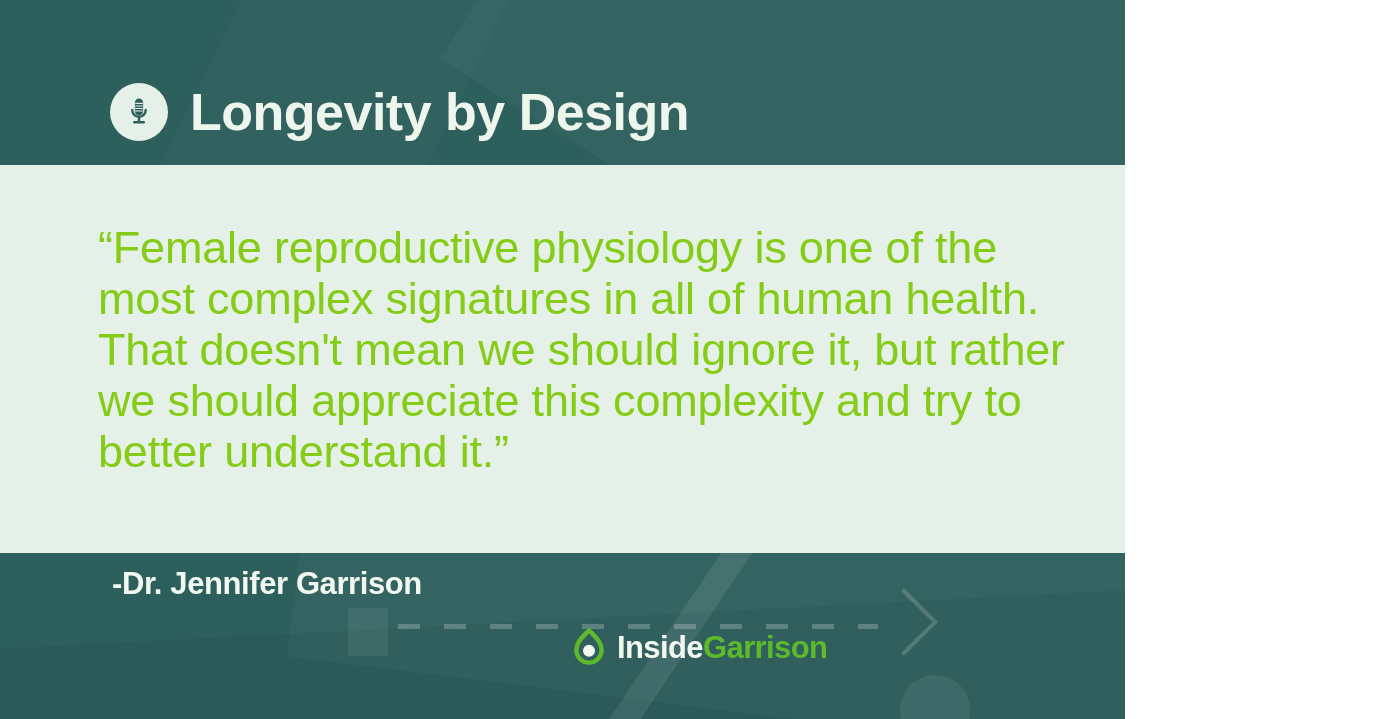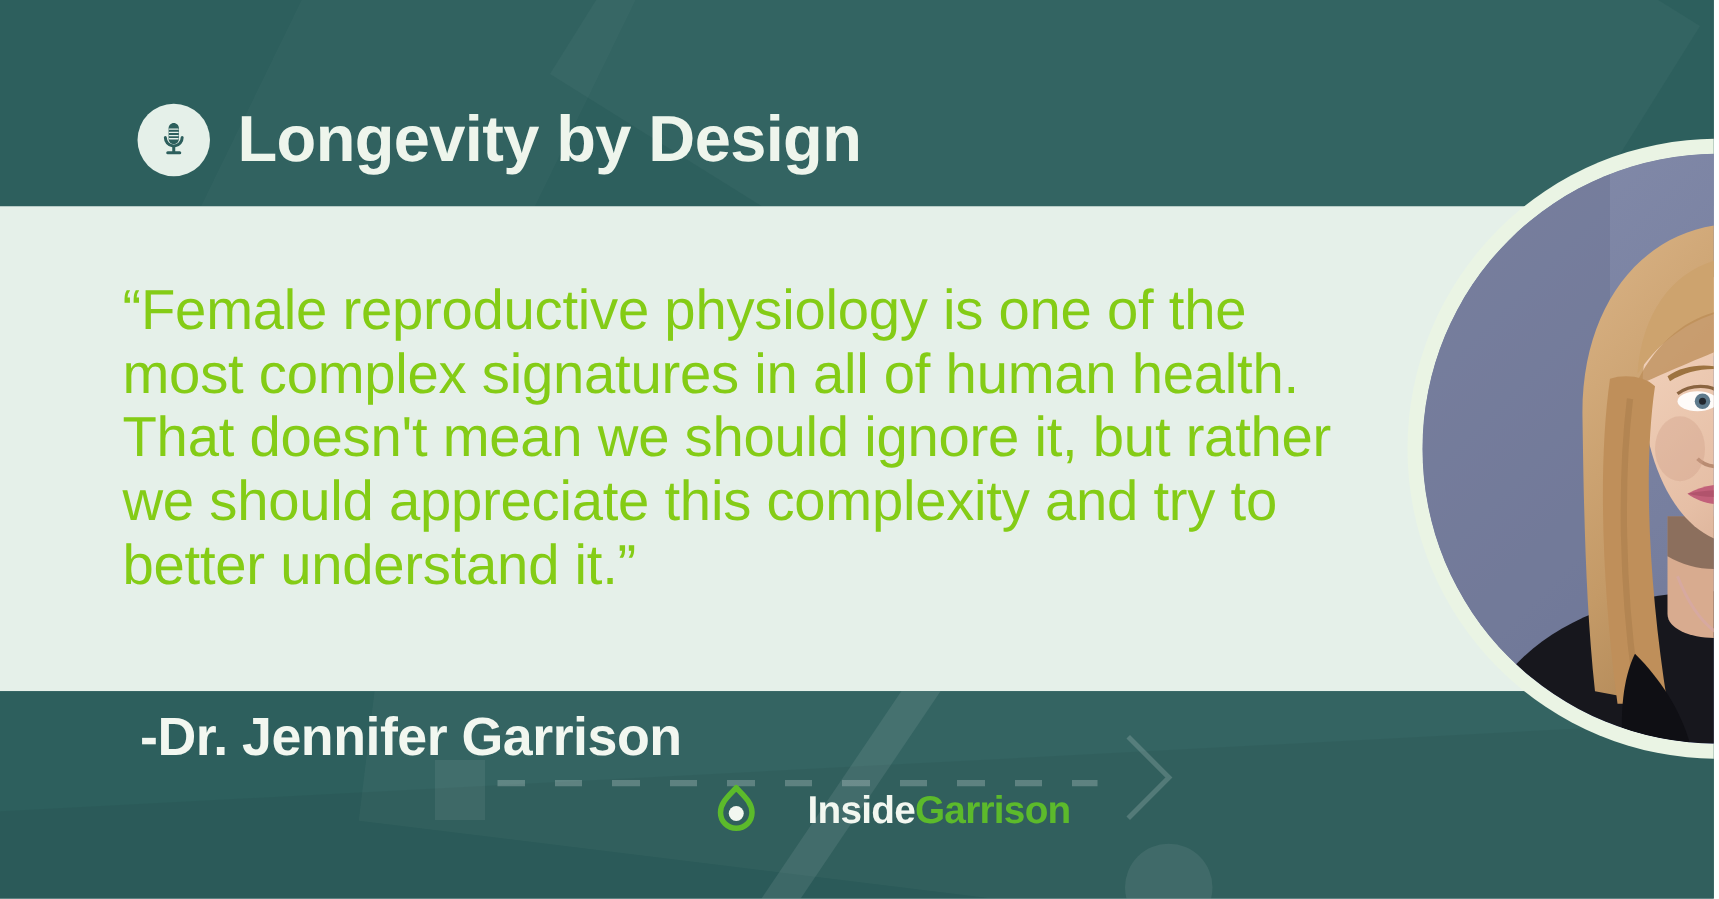--- a/index.html
+++ b/index.html
@@ -6,21 +6,21 @@
     margin: 0;
     padding: 0;
     background: #ffffff;
   }
   body {
     font-family: "Liberation Sans", sans-serif;
   }
 
   .canvas {
     position: relative;
-    width: 1371px;
+    width: 1125px;
     height: 719px;
     overflow: hidden;
     background: #2d5f5d;
   }
 
   
   .band-top {
     position: absolute;
     left: 0; top: 0;
     width: 1375px; height: 165px;
@@ -139,21 +139,21 @@
     line-height: 51px;
     font-weight: 400;
     color: #84cc16;
     letter-spacing: -0.2px;
   }
 
   
   .attribution {
     position: absolute;
     left: 112px; top: 566px;
-    font-size: 43px;
+    font-size: 31px;
     font-weight: 700;
     color: #f2f7f0;
     letter-spacing: -0.4px;
     white-space: nowrap;
   }
 
   
   .brand {
     position: absolute;
     left: 572px; top: 627px;
@@ -162,21 +162,21 @@
     gap: 11px;
   }
   .brand-mark { display: block; flex: none; }
   .brand-text {
     font-size: 31px;
     font-weight: 700;
     letter-spacing: -0.6px;
     line-height: 1;
     white-space: nowrap;
   }
-  .brand-inside { color: #f2f7f0; margin-left: 29px; }
+  .brand-inside { color: #f2f7f0; }
   .brand-tracker { color: #5cba2b; }
 
   
   .portrait-wrap {
     position: absolute;
     left: 1126px; top: 111px;
     width: 310px; height: 510px;
   }
   .portrait-ring {
     position: absolute;

